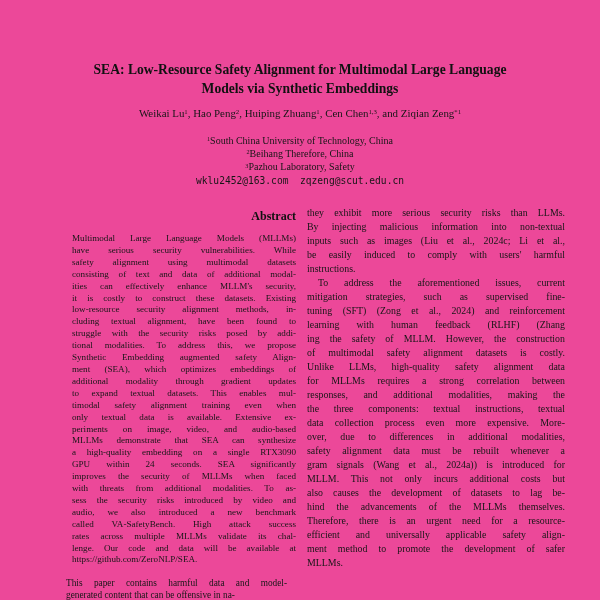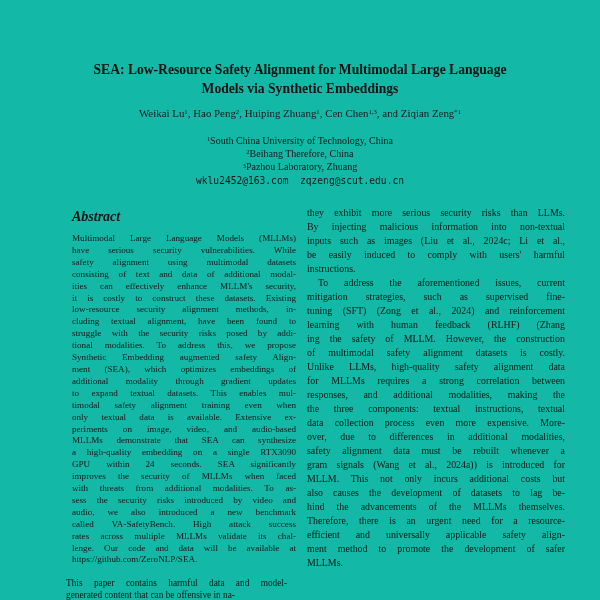--- a/index.html
+++ b/index.html
@@ -1,17 +1,17 @@
 <!DOCTYPE html>
 <html><head>
 <meta charset="utf-8">
 <style>
   html,body{margin:0;padding:0;background:#ffffff;}
   .page{
-    position:relative;width:600px;height:600px;background:#14b8a6;overflow:hidden;
+    position:relative;width:600px;height:600px;background:#ec4899;overflow:hidden;
     font-family:"Liberation Serif","DejaVu Serif",serif;color:#161616;
   }
   .title{
     position:absolute;top:60px;left:0;width:600px;text-align:center;
     font-weight:bold;font-size:13.6px;line-height:19px;color:#111;
   }
   .authors{
     position:absolute;top:107px;left:0;width:600px;text-align:center;font-size:10.9px;
   }
   .affils{
@@ -19,22 +19,22 @@
     font-size:10px;line-height:13.2px;
   }
   .emails{
     position:absolute;top:175px;left:0;width:600px;text-align:center;
     font-family:"DejaVu Sans Mono","Liberation Mono",monospace;
     font-size:9.6px;white-space:pre;
   }
   sup{font-size:62%;line-height:0;vertical-align:baseline;position:relative;top:-0.45em;}
   .col-left{position:absolute;left:36px;top:209px;width:260px;}
   .abstract-heading{
-    margin-left:36px;width:224px;text-align:left;
-    font-weight:bold;font-size:14px;line-height:15px;color:#111;font-style:italic;
+    margin-left:36px;width:224px;text-align:right;
+    font-weight:bold;font-size:12px;line-height:15px;color:#111;
   }
   .abstract-body{
     margin-left:36px;width:224px;margin-top:9px;
     font-size:9.1px;line-height:11.9px;
   }
   .footnote{
     margin-left:30px;width:221px;margin-top:12px;
     font-size:9.3px;line-height:11.6px;
   }
   .col-right{
@@ -53,21 +53,21 @@
   <div class="title">
     <div>SEA: Low-Resource Safety Alignment for Multimodal Large Language</div>
     <div>Models via Synthetic Embeddings</div>
   </div>
 
   <div class="authors"><span>Weikai Lu</span><sup>1</sup><span>, Hao Peng</span><sup>2</sup><span>, Huiping Zhuang</span><sup>1</sup><span>, Cen Chen</span><sup>1,3</sup><span>, and Ziqian Zeng</span><sup>*1</sup></div>
 
   <div class="affils">
     <div><sup>1</sup><span>South China University of Technology, China</span></div>
     <div><sup>2</sup><span>Beihang Therefore, China</span></div>
-    <div><sup>3</sup><span>Pazhou Laboratory, Zhuang</span></div>
+    <div><sup>3</sup><span>Pazhou Laboratory, Safety</span></div>
   </div>
 
   <div class="emails">wklu2452@163.com  zqzeng@scut.edu.cn</div>
 
   <div class="col-left">
     <div class="abstract-heading">Abstract</div>
     <div class="abstract-body jblock">
         <div class="jline">Multimodal Large Language Models (MLLMs)</div>
         <div class="jline">have serious security vulnerabilities. While</div>
         <div class="jline">safety alignment using multimodal datasets</div>

